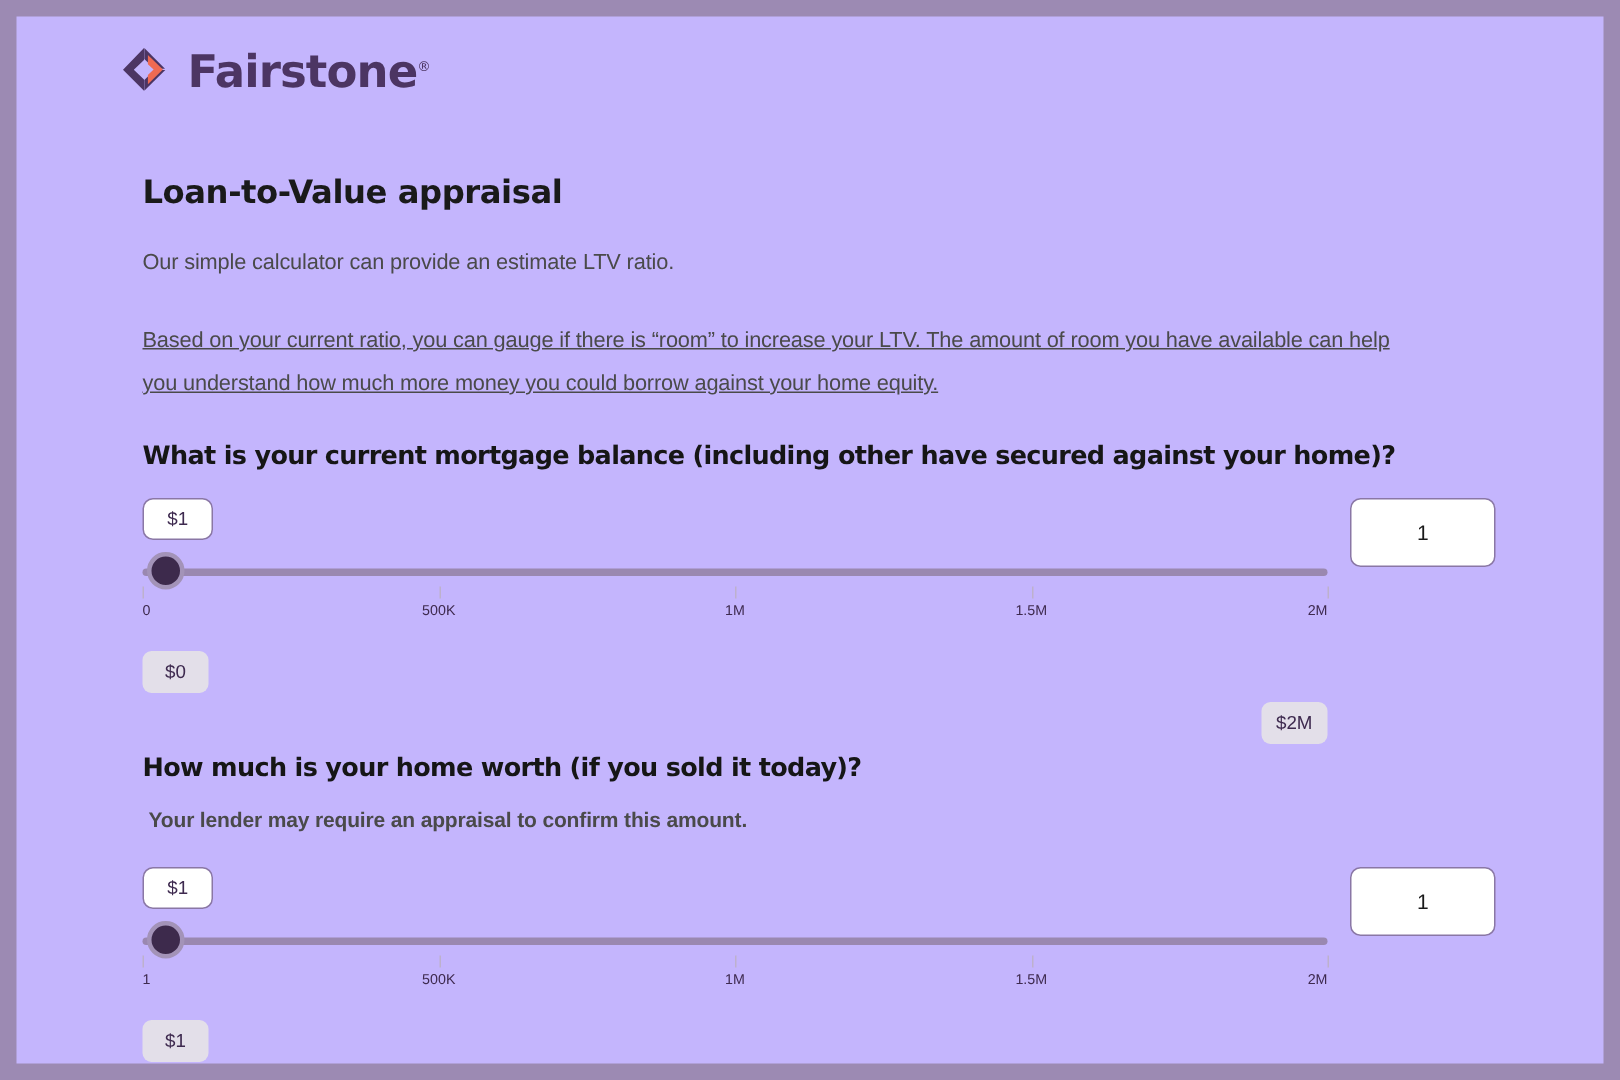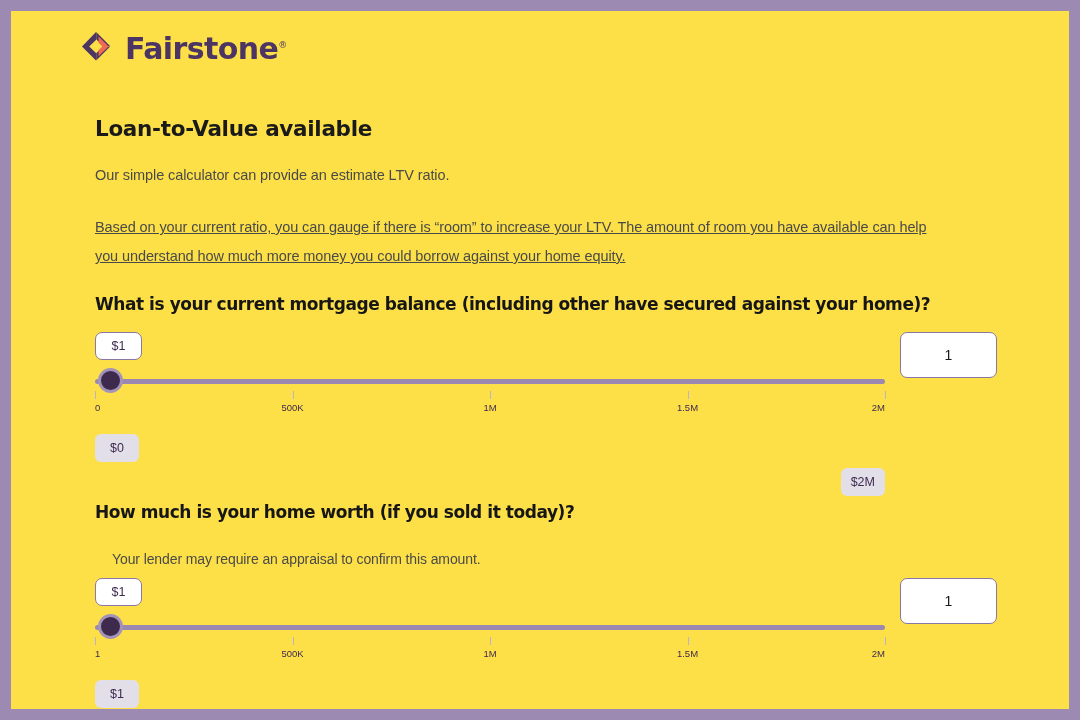--- a/index.html
+++ b/index.html
@@ -10,21 +10,21 @@
     font-family: "Liberation Sans", sans-serif;
   }
   body {
     background: #9c8ab3;
     overflow: hidden;
   }
   .page-frame {
     position: absolute;
     left: 11px; top: 11px;
     width: 1058px; height: 698px;
-    background: #fde047;
+    background: #c4b5fd;
     overflow: hidden;
   }
   .content {
     position: absolute;
     left: 0; top: 0;
     width: 1058px;
     padding: 0;
   }
 
   
@@ -95,24 +95,25 @@
     font-family: "DejaVu Sans", sans-serif;
     font-size: 17px;
     font-weight: 700;
     color: #161616;
     letter-spacing: -0.45px;
     white-space: nowrap;
   }
   .q-help {
     position: absolute;
     left: 84px; top: 32px;
-    margin: 17px;
+    margin: 4px;
     font-size: 14px;
     color: #4a4a4a;
     letter-spacing: -0.1px;
+    font-weight: bold;
   }
 
   
   .slider-wrap { position: absolute; left: 84px; width: 790px; }
 
   .bubble {
     position: absolute;
     left: 0; top: 0;
     min-width: 47px;
     height: 28px;
@@ -214,21 +215,21 @@
         <svg width="37" height="37" viewBox="0 0 37 37" aria-hidden="true">
           <path d="M17.0 3.0 L3.0 17.5 L17.0 31.5 L17.0 24.0 L10.2 17.5 L17.0 11.0 Z" fill="#4c3563"></path>
           <path d="M17.2 3.0 L31.0 16.9 L24.0 16.9 L17.2 10.3 Z" fill="#4c3563"></path>
           <path d="M17.2 31.5 L31.2 17.6 L24.2 17.6 L17.2 24.3 Z" fill="#4c3563"></path>
           <path d="M19.6 7.6 L29.6 17.4 L19.6 27.2 L19.6 21.0 L23.4 17.4 L19.6 13.8 Z" fill="#ef6a53"></path>
         </svg>
       </span>
       <span class="logo-wordmark"><span>Fairstone</span><span class="logo-reg">®</span></span>
     </div>
 
-    <h1 class="page-title">Loan-to-Value available</h1>
+    <h1 class="page-title">Loan-to-Value appraisal</h1>
     <p class="subtitle">Our simple calculator can provide an estimate LTV ratio.</p>
     <p class="intro">Based on your current ratio, you can gauge if there is “room” to increase your LTV. The amount of room you have available can help you understand how much more money you could borrow against your home equity.</p>
 
     <div class="q-block" style="top:283px;">
       <h2 class="q-title">What is your current mortgage balance (including other have secured against your home)?</h2>
 
       <div class="slider-wrap" style="top:38px;">
         <div class="bubble" style="left:0px;">$1</div>
 
         <div class="track-area">

